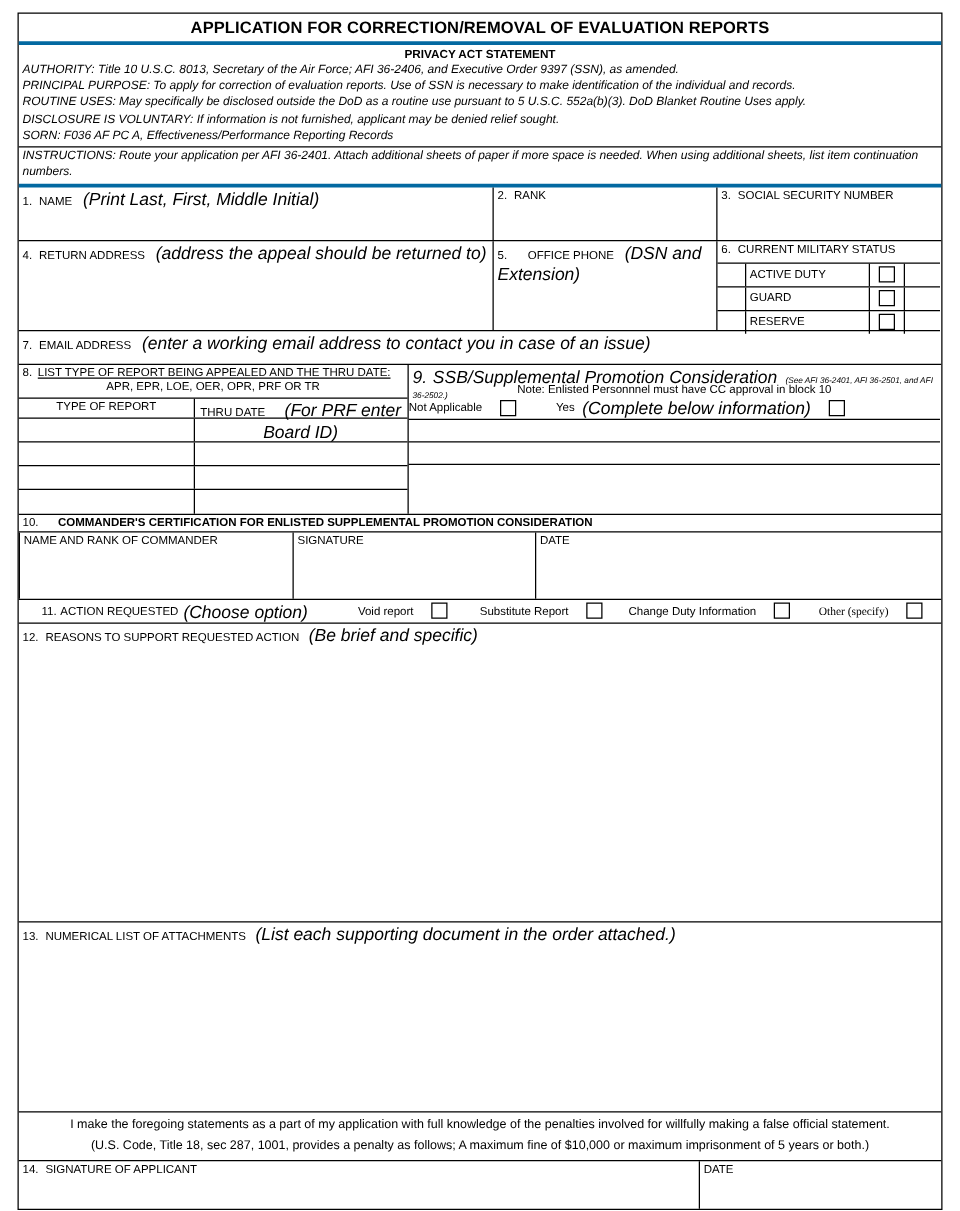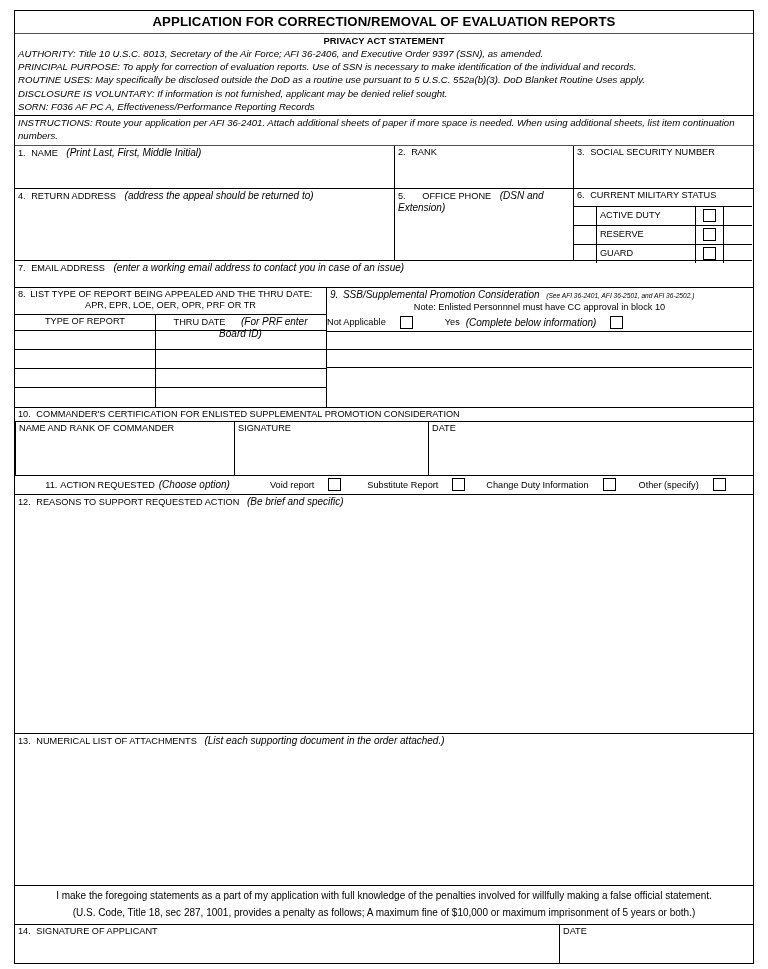--- a/index.html
+++ b/index.html
@@ -29,21 +29,21 @@
   .row { display: flex; }
   .cell {
     box-sizing: border-box;
     position: relative;
     padding: 1px 3px;
     font-size: 9.2px;
     line-height: 1.26;
   }
   .bl { border-left: 1px solid #000; }
   .bt { border-top: 1px solid #000; }
-  .bb { border-bottom: 1px solid #0369a1; }
+  .bb { border-bottom: 3px solid #0369a1; }
   .b15t { border-top: 1.5px solid #000; }
 
   
   .title-bar {
     text-align: center;
     font-weight: bold;
     font-size: 13.2px;
     letter-spacing: 0.1px;
     padding: 3px 0 4px 0;
   }
@@ -63,21 +63,21 @@
     white-space: nowrap;
   }
   .instructions {
     font-style: italic;
     font-size: 9.6px;
     line-height: 1.34;
     padding: 1px 3px 2px 3px;
   }
 
   .lbl { font-size: 9.2px; }
-  .lbl-i { font-style: italic; font-size: 10px; }
+  .lbl-i { font-style: italic; font-size: 14px; }
   .tiny-i { font-style: italic; font-size: 6.6px; }
 
   .checkbox {
     display: inline-block;
     width: 13px;
     height: 13px;
     border: 1.3px solid #000;
     box-sizing: border-box;
     vertical-align: middle;
     background: #fff;
@@ -168,50 +168,50 @@
         <div class="row bt">
           <div class="cell vcenter" style="width:22px;height:18px;"></div>
           <div class="cell vcenter bl" style="width:100px;height:18px;">ACTIVE DUTY</div>
           <div class="cell cbcell bl" style="width:28px;height:18px;">
               <span class="checkbox"></span>
             </div>
           <div class="cell bl" style="width:29px;height:18px;"></div>
         </div>
         <div class="row bt">
           <div class="cell vcenter" style="width:22px;height:18px;"></div>
+          <div class="cell vcenter bl" style="width:100px;height:18px;">GUARD</div>
+          <div class="cell cbcell bl" style="width:28px;height:18px;">
+              <span class="checkbox"></span>
+            </div>
+          <div class="cell bl" style="width:29px;height:18px;"></div>
+        </div>
+        <div class="row bt">
+          <div class="cell vcenter" style="width:22px;height:18px;"></div>
           <div class="cell vcenter bl" style="width:100px;height:18px;">RESERVE</div>
           <div class="cell cbcell bl" style="width:28px;height:18px;">
               <span class="checkbox"></span>
             </div>
           <div class="cell bl" style="width:29px;height:18px;"></div>
         </div>
-        <div class="row bt">
-          <div class="cell vcenter" style="width:22px;height:18px;"></div>
-          <div class="cell vcenter bl" style="width:100px;height:18px;">GUARD</div>
-          <div class="cell cbcell bl" style="width:28px;height:18px;">
-              <span class="checkbox"></span>
-            </div>
-          <div class="cell bl" style="width:29px;height:18px;"></div>
-        </div>
       </div>
     </div>
 
     <div class="cell bt" style="width:737px;height:27px;">
       <span class="lbl">7.</span>
       <span class="lbl" style="margin-left:3px;">EMAIL ADDRESS</span>
       <span class="lbl-i" style="margin-left:6px;">(enter a working email address to contact you in case of an issue)</span>
       <div></div>
     </div>
 
     <div class="row b15t">
 
       <div style="width:311px;box-sizing:border-box;">
         <div class="cell" style="height:26px;">
           <span class="lbl">8.</span>
-          <span class="lbl" style="margin-left:2px;">LIST TYPE OF REPORT BEING APPEALED AND THE THRU DATE:</span>
+          <span class="lbl" style="margin-left:2px;text-decoration:underline;">LIST TYPE OF REPORT BEING APPEALED AND THE THRU DATE:</span>
           <div class="lbl center" style="margin-top:0px;">APR, EPR, LOE, OER, OPR, PRF OR TR</div>
         </div>
         <div class="row bt">
           <div class="cell center" style="width:140px;height:15px;">TYPE OF REPORT</div>
           <div class="cell center bl" style="width:170px;height:15px;">
             <span class="lbl">THRU DATE</span>
             <span class="lbl-i" style="margin-left:13px;">(For PRF enter Board ID)</span>
           </div>
         </div>
         <div class="row bt">
@@ -247,21 +247,21 @@
           <span class="checkbox" style="margin-left:14px;"></span>
         </div>
         <div class="cell bt" style="height:18px;"></div>
         <div class="cell bt" style="height:18px;"></div>
         <div class="cell bt" style="height:19px;"></div>
       </div>
     </div>
 
     <div class="cell b15t" style="height:14px;">
       <span class="lbl">10.</span>
-      <span class="lbl" style="margin-left:3px;">COMMANDER'S CERTIFICATION FOR ENLISTED SUPPLEMENTAL PROMOTION CONSIDERATION</span>
+      <span class="lbl" style="margin-left:13px;font-weight:bold;">COMMANDER'S CERTIFICATION FOR ENLISTED SUPPLEMENTAL PROMOTION CONSIDERATION</span>
     </div>
 
     <div class="row bt">
       <div class="cell bl" style="width:219px;height:53px;">
         <span class="lbl">NAME AND RANK OF COMMANDER</span>
         <div></div>
       </div>
       <div class="cell bl" style="width:194px;height:53px;">
         <span class="lbl">SIGNATURE</span>
         <div></div>
@@ -275,21 +275,21 @@
     <div class="row bt b15t" style="height:18px;align-items:center;justify-content:center;">
       <span class="lbl" style="margin-left:3px;">11.</span>
       <span class="lbl" style="margin-left:3px;">ACTION REQUESTED</span>
       <span class="lbl-i" style="margin-left:4px;">(Choose option)</span>
       <span class="lbl" style="margin-left:40px;">Void report</span>
       <span class="checkbox" style="margin-left:14px;"></span>
       <span class="lbl" style="margin-left:26px;">Substitute Report</span>
       <span class="checkbox" style="margin-left:14px;"></span>
       <span class="lbl" style="margin-left:21px;">Change Duty Information</span>
       <span class="checkbox" style="margin-left:14px;"></span>
-      <span class="lbl" style="margin-left:23px;">Other (specify)</span>
+      <span class="lbl" style="margin-left:23px;font-family:Liberation Serif, serif;">Other (specify)</span>
       <span class="checkbox" style="margin-left:14px;"></span>
     </div>
 
     <div class="cell b15t" style="height:239px;">
       <span class="lbl">12.</span>
       <span class="lbl" style="margin-left:3px;">REASONS TO SUPPORT REQUESTED ACTION</span>
       <span class="lbl-i" style="margin-left:5px;">(Be brief and specific)</span>
       <div></div>
     </div>
 

